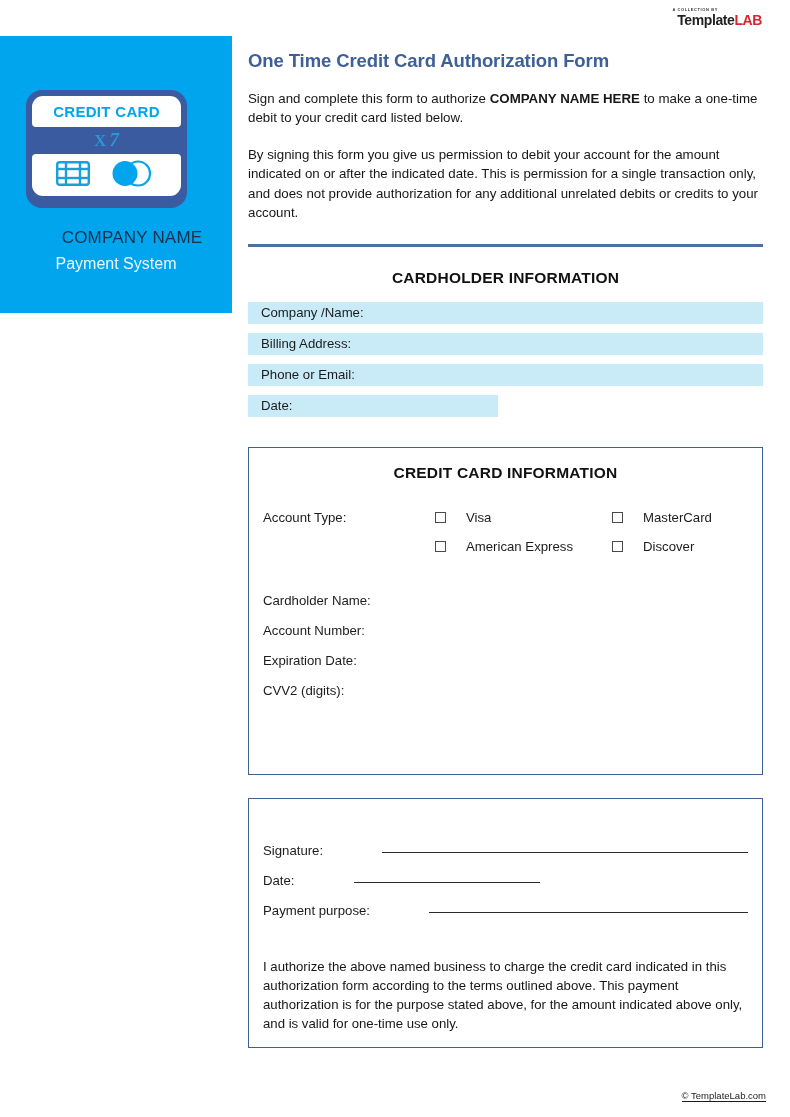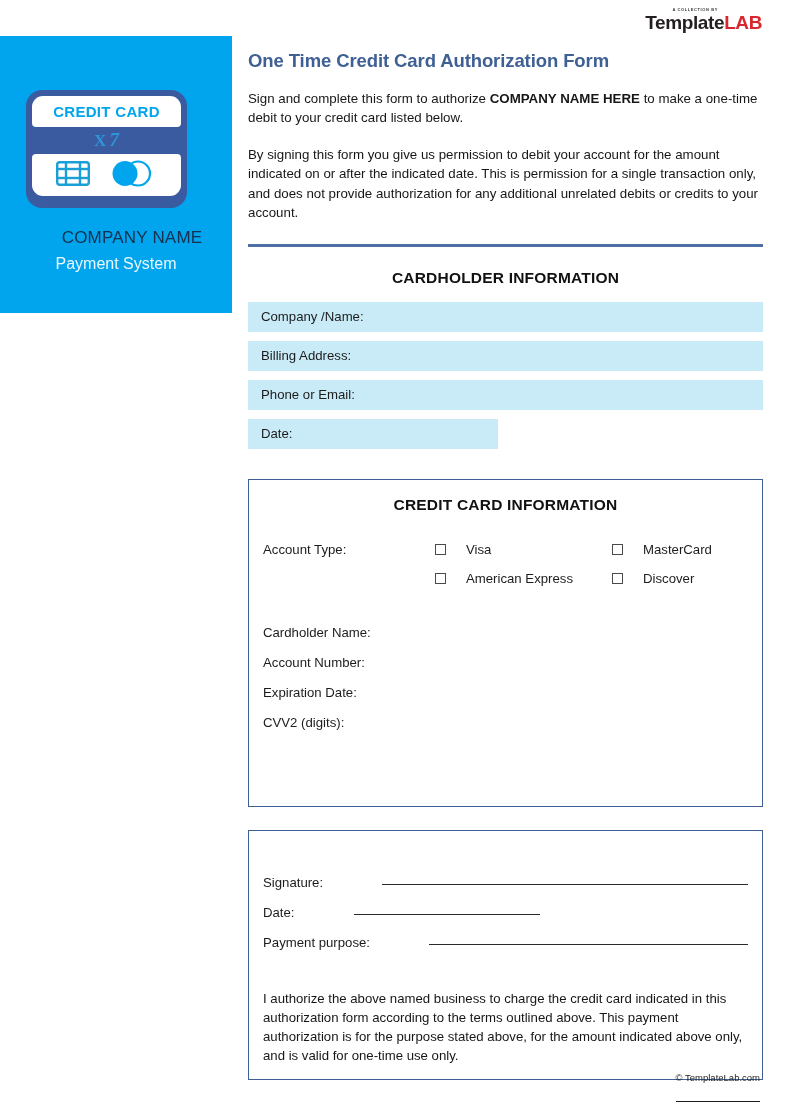--- a/index.html
+++ b/index.html
@@ -28,21 +28,21 @@
   #brand-tagline {
     font-size: 4px;
     letter-spacing: 0.6px;
     font-weight: bold;
     color: #3b3b3b;
     text-transform: uppercase;
     margin-right: 44px;
     margin-bottom: 1px;
   }
   #brand-wordmark {
-    font-size: 19px;
+    font-size: 14px;
     font-weight: bold;
     letter-spacing: -0.4px;
     white-space: nowrap;
   }
   #brand-wordmark .tpl { color: #231f20; }
   #brand-wordmark .lab { color: #d9262e; }
 
   
   #sidebar {
     position: absolute;
@@ -160,21 +160,21 @@
     font-weight: bold;
     font-size: 15.5px;
     letter-spacing: 0.2px;
     color: #111111;
   }
   #cardholder-heading { margin-top: 22px; }
 
   
   #cardholder-fields { margin-top: 15px; }
   .field-row {
-    height: 30px;
+    height: 22px;
     background: #c9ebf7;
     display: flex;
     align-items: center;
     padding-left: 13px;
     margin-bottom: 9px;
     font-size: 13.2px;
     color: #1c1c1c;
   }
   .field-row.short { width: 250px; }
 
@@ -258,26 +258,26 @@
   #authorization-text {
     margin-top: 24px;
     font-size: 13.2px;
     line-height: 1.45;
     color: #171717;
   }
 
   
   #footer {
     position: absolute;
-    right: 30px;
+    right: 24px;
     bottom: 15px;
     font-size: 9.5px;
     color: #1c1c1c;
     border-bottom: 1px solid #1c1c1c;
-    padding-bottom: 18px;
+    padding-bottom: 0;
   }
 </style>
 </head>
 <body>
 
 <div id="brand-logo">
   <div id="brand-tagline">A COLLECTION BY</div>
   <div id="brand-wordmark">
     <span class="tpl">Template</span><span class="lab">LAB</span>
   </div>

